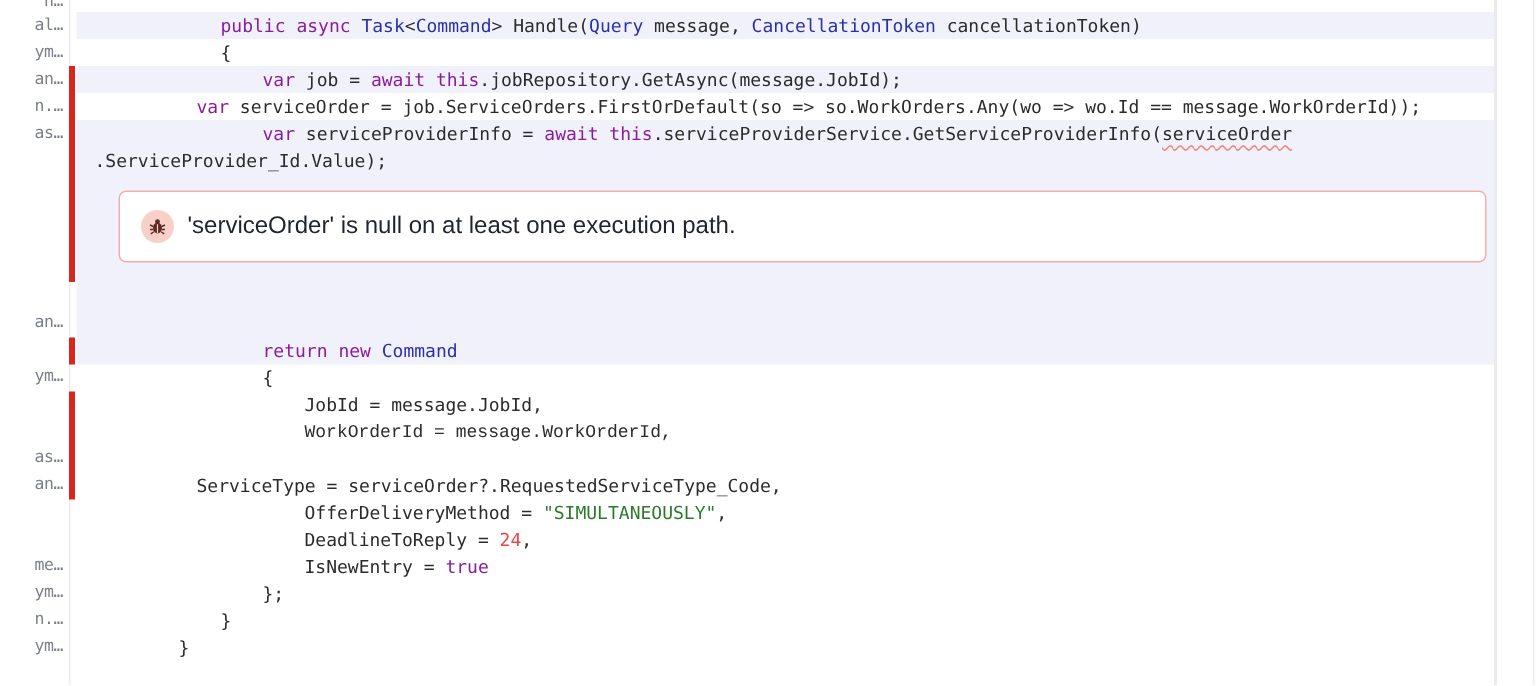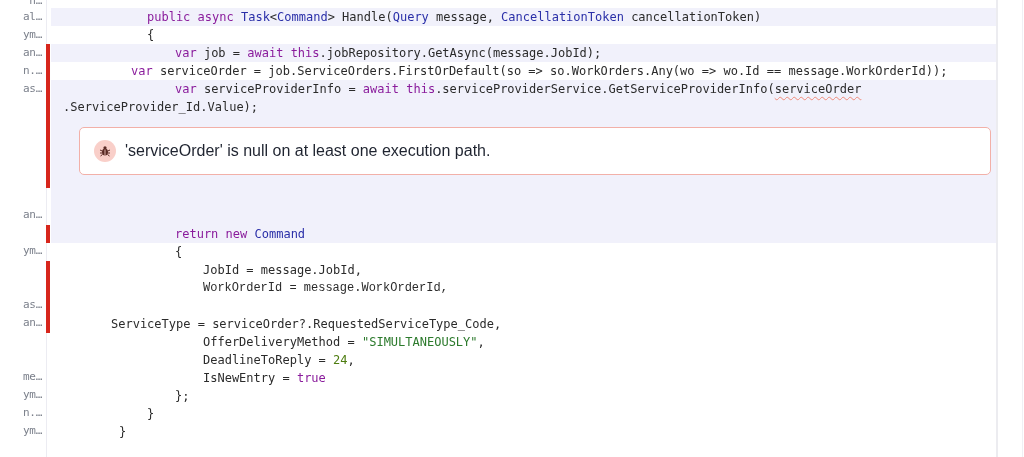--- a/index.html
+++ b/index.html
@@ -26,21 +26,21 @@
   }
   .row {
     position: absolute; left: 0; width: 945px; height: 18px;
     font-size: 12px; line-height: 18px; white-space: pre; color: #2b2b2b;
   }
   .row.hl { background: #f1f1fb; }
   .hl-block { position: absolute; left: 0; width: 945px; background: #f1f1fb; }
   .kw { color: #8a1c9c; }
   .type { color: #2a2fa8; }
   .str { color: #2c7a2c; }
-  .num { color: #4d7c0f; }
+  .num { color: #ef4444; }
   .squiggle {
     text-decoration: underline wavy #f08a7a; text-underline-offset: 3px;
     text-decoration-thickness: 1px;
   }
   .issue-box {
     position: absolute; left: 16px; top: 127px; width: 912px; height: 48px;
     background: #ffffff; border: 1px solid #f2b0a8; border-radius: 5px;
     box-sizing: border-box; display: flex; align-items: center; margin-left: 12px;
   }
   .issue-icon {
@@ -117,21 +117,21 @@
 
   <div class="row" style="top:225px;padding-left:124px;width:821px;background:transparent;"><span class="kw">return</span><span> </span><span class="kw">new</span><span> </span><span class="type">Command</span></div>
 
   <div class="row" style="top:243px;padding-left:124px;width:821px;"><span>{</span></div>
 
   <div class="row" style="top:261px;padding-left:152px;width:793px;"><span>JobId = message.JobId,</span></div>
 
   <div class="row" style="top:279px;padding-left:152px;width:793px;font-family:Liberation Mono, monospace;"><span>WorkOrderId = message.WorkOrderId,</span></div>
 
 
-  <div class="row" style="top:315px;padding-left:60px;width:793px;"><span>ServiceType = serviceOrder?.RequestedServiceType_Code,</span></div>
+  <div class="row" style="top:315px;padding-left:80px;width:793px;"><span>ServiceType = serviceOrder?.RequestedServiceType_Code,</span></div>
 
   <div class="row" style="top:333px;padding-left:152px;width:793px;"><span>OfferDeliveryMethod = </span><span class="str">"SIMULTANEOUSLY"</span><span>,</span></div>
 
   <div class="row" style="top:351px;padding-left:152px;width:793px;"><span>DeadlineToReply = </span><span class="num">24</span><span>,</span></div>
 
   <div class="row" style="top:369px;padding-left:152px;width:793px;"><span>IsNewEntry = </span><span class="kw">true</span></div>
 
   <div class="row" style="top:387px;padding-left:124px;width:821px;"><span>};</span></div>
 
   <div class="row" style="top:405px;padding-left:96px;width:849px;"><span>}</span></div>

